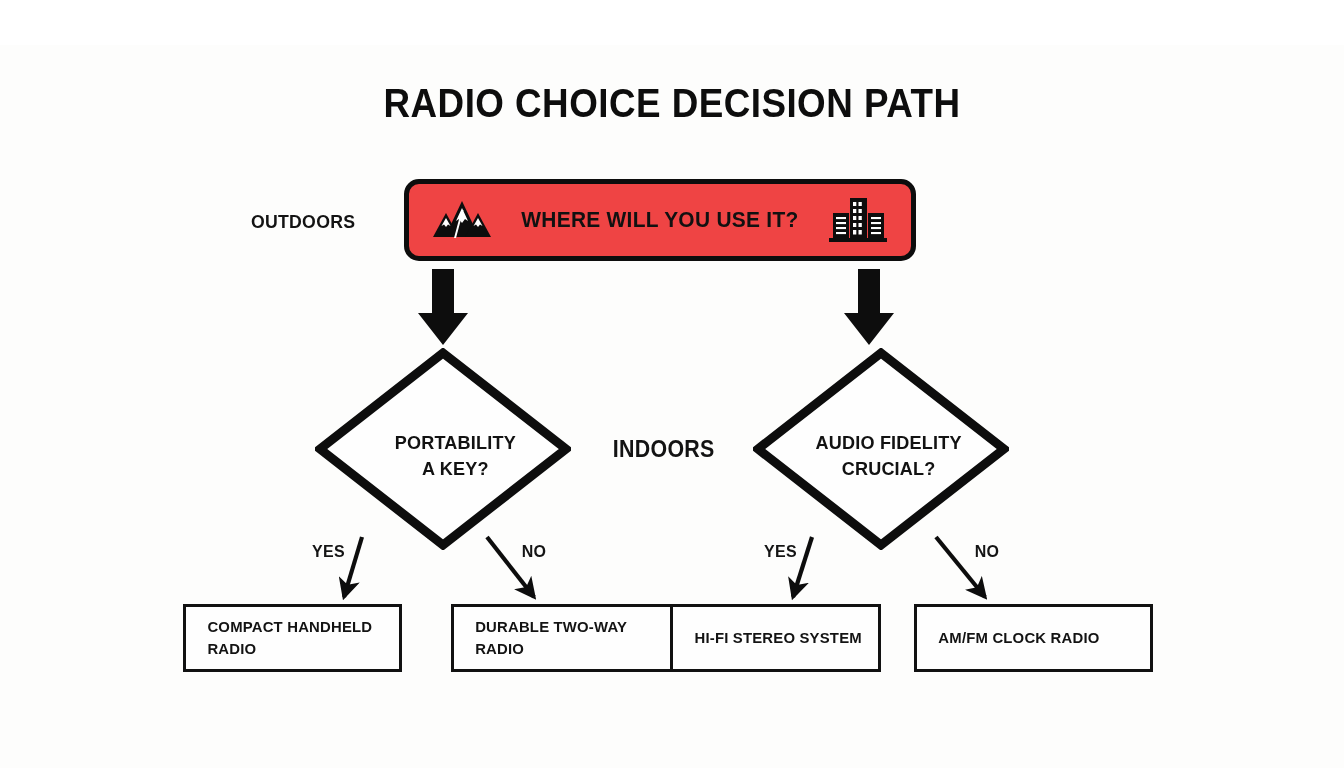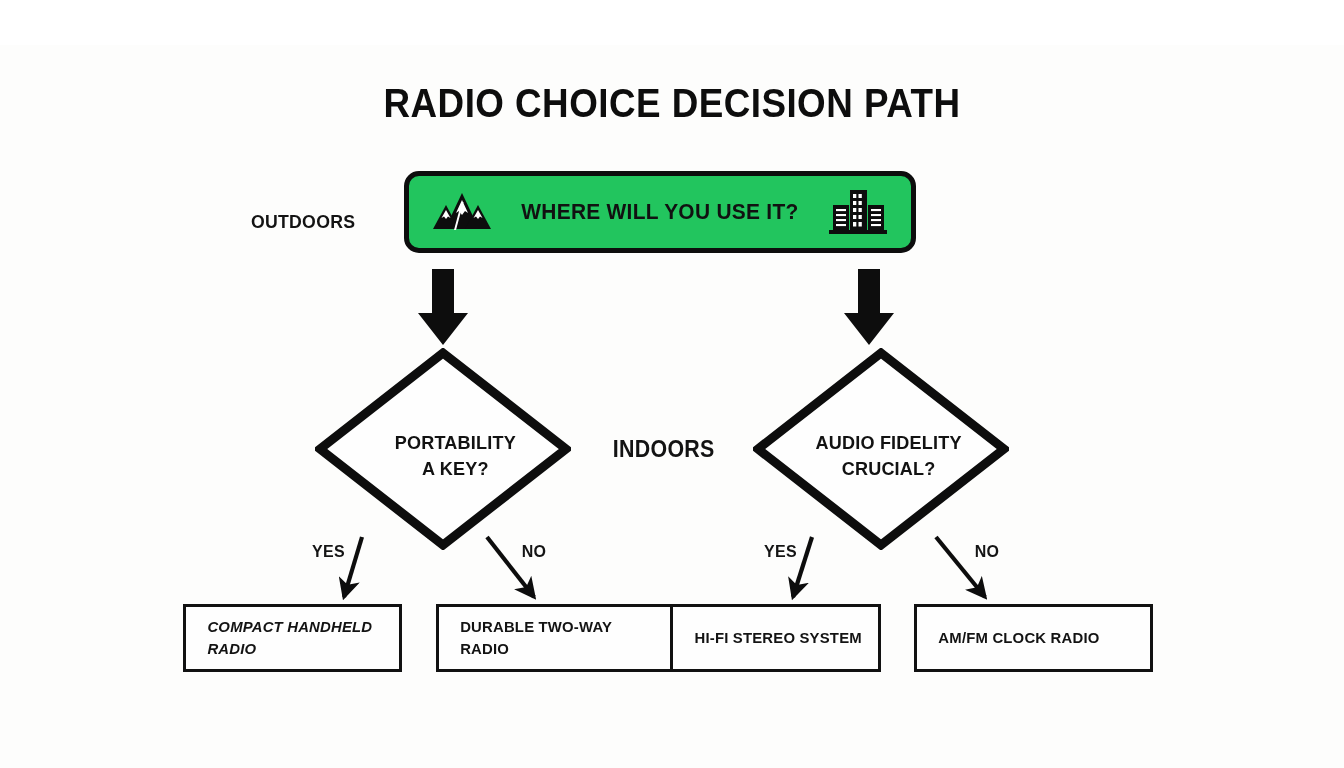--- a/index.html
+++ b/index.html
@@ -42,27 +42,27 @@
     letter-spacing: 0.5px;
     transform: scaleX(0.92);
     color: #0d0d0d;
     white-space: nowrap;
   }
 
   
   .root-node {
     position: absolute;
     left: 404px;
-    top: 126px;
+    top: 134px;
     width: 512px;
     height: 82px;
     box-sizing: border-box;
     border: 5px solid #0d0d0d;
     border-radius: 15px;
-    background: #22c55e;
+    background: #ef4444;
     display: flex;
     align-items: center;
     justify-content: space-between;
     padding: 0 22px;
   }
   .root-label {
     font-size: 22px;
     font-weight: 700;
     letter-spacing: 0.3px;
     transform: scaleX(0.95);
@@ -158,22 +158,22 @@
     height: 68px;
   }
   .leaf-text {
     font-size: 15.5px;
     font-weight: 700;
     line-height: 1.4;
     letter-spacing: 0.2px;
     transform: scaleX(0.96);
     color: #131313;
   }
-  .leaf-1 { left: 183px; width: 219px; font-style: italic; }
-  .leaf-2 { left: 436px; width: 261px; }
+  .leaf-1 { left: 183px; width: 219px; }
+  .leaf-2 { left: 451px; width: 261px; }
   .leaf-3 { left: 670px; width: 211px; }
   .leaf-4 { left: 914px; width: 239px; }
   .leaf-3 .leaf-text, .leaf-4 .leaf-text { white-space: nowrap; }
 </style>
 </head>
 <body>
 
 <div id="canvas">
 
   <svg id="svg-layer" viewBox="0 0 1344 768">

